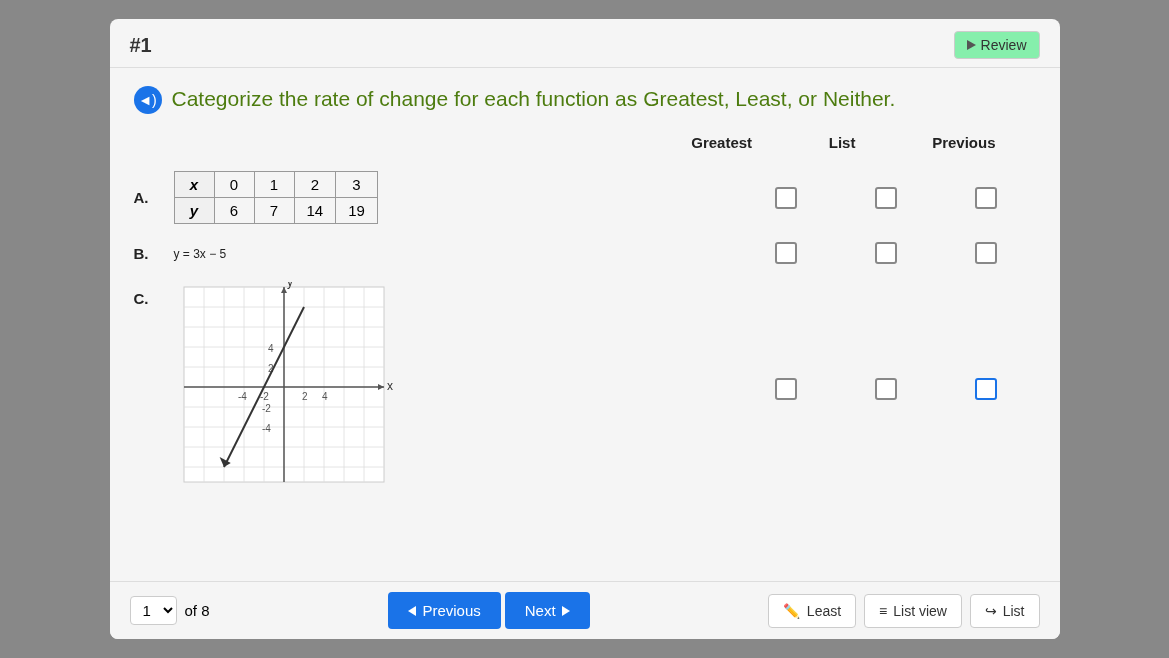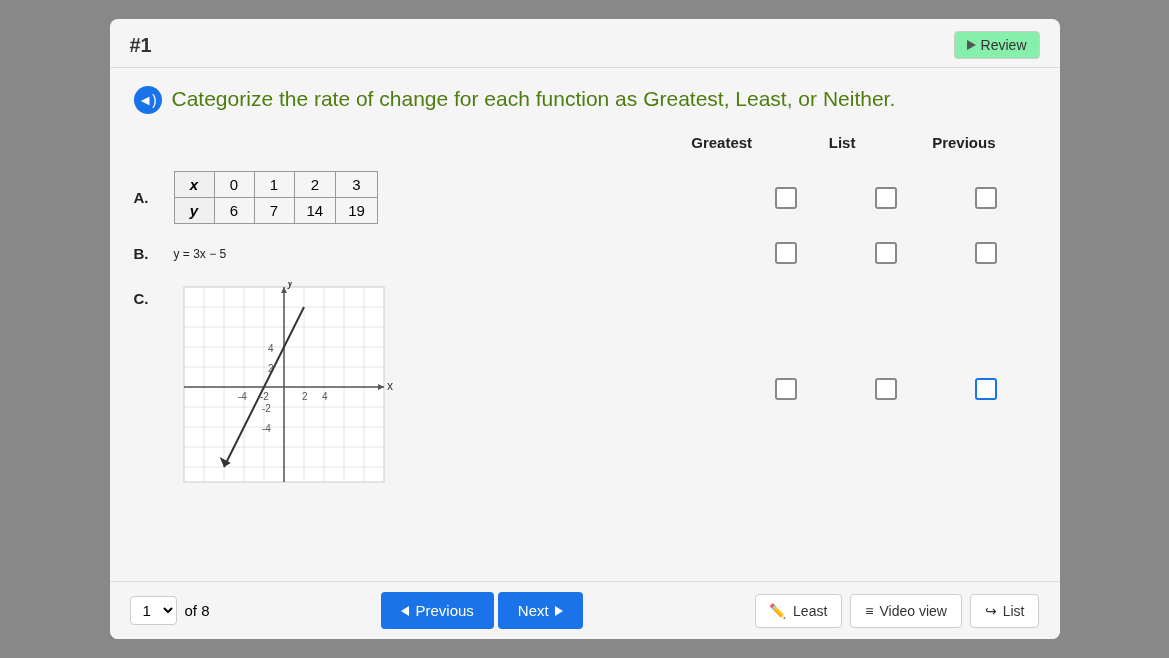--- a/index.html
+++ b/index.html
@@ -450,21 +450,21 @@
       </button>
     </div>
 
     <div class="right-buttons">
       <button class="draw-btn">
         <span>✏️</span>
         <span>Least</span>
       </button>
       <button class="list-btn">
         <span>≡</span>
-        <span>Video view</span>
+        <span>List view</span>
       </button>
       <button class="exit-btn">
         <span>↪</span>
         <span>List</span>
       </button>
     </div>
   </div>
 </div>
 
 </body></html>

